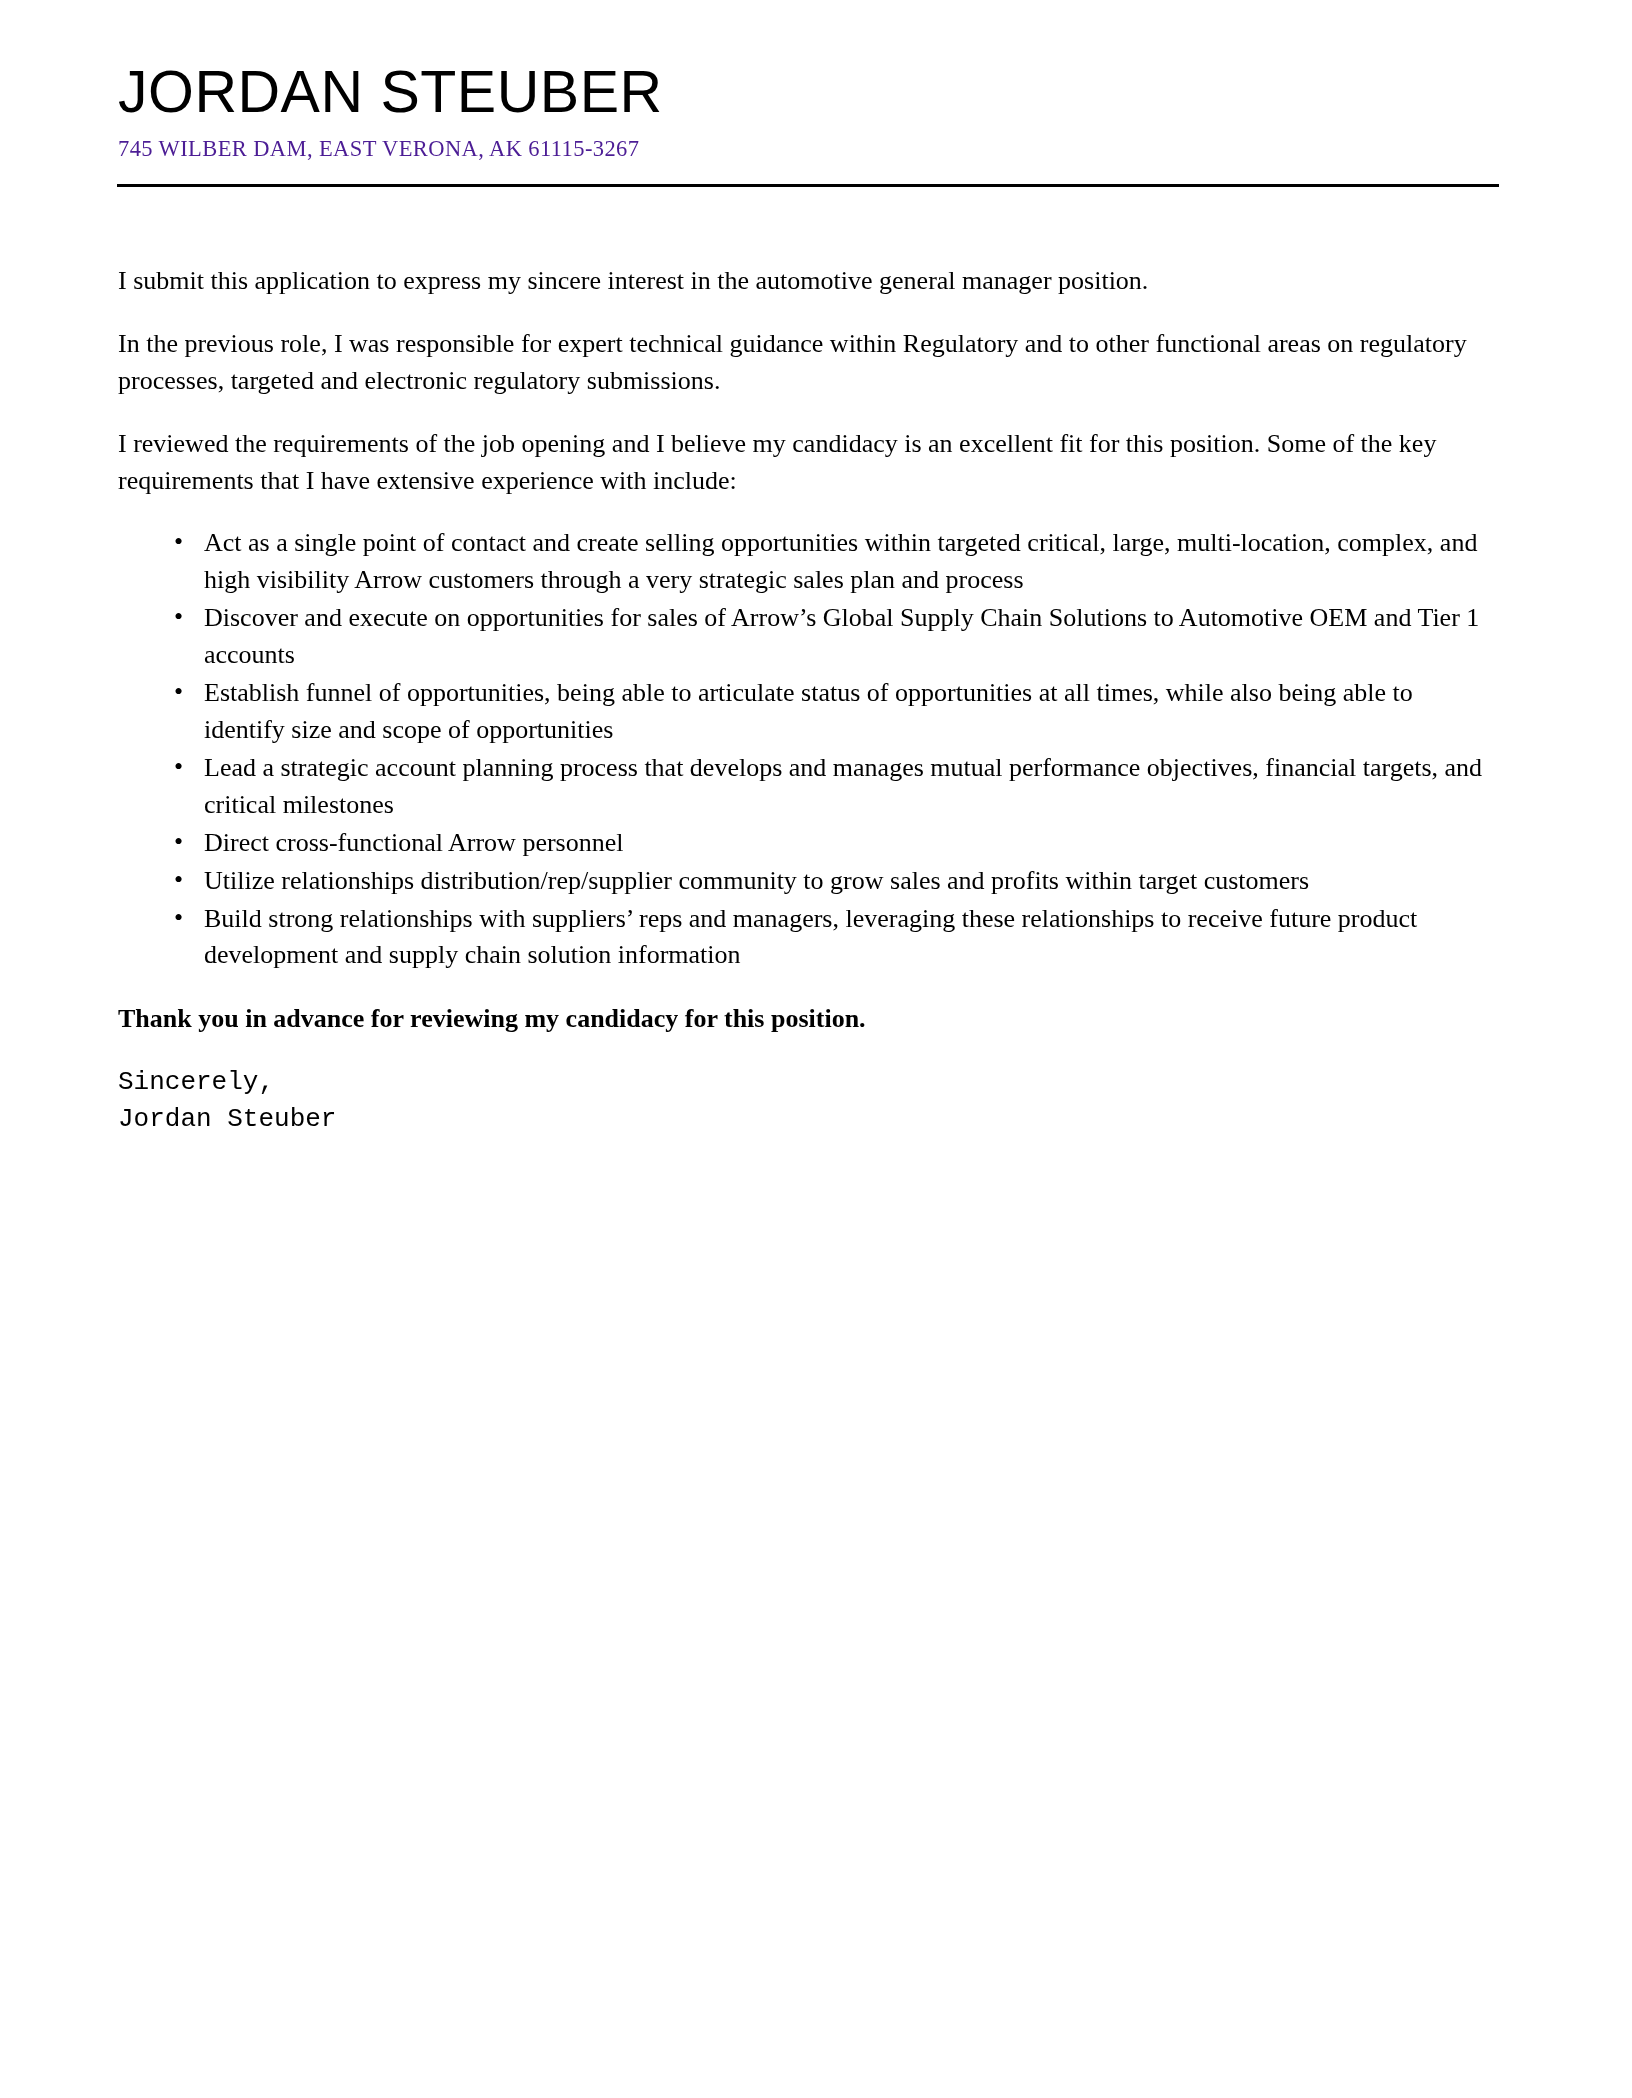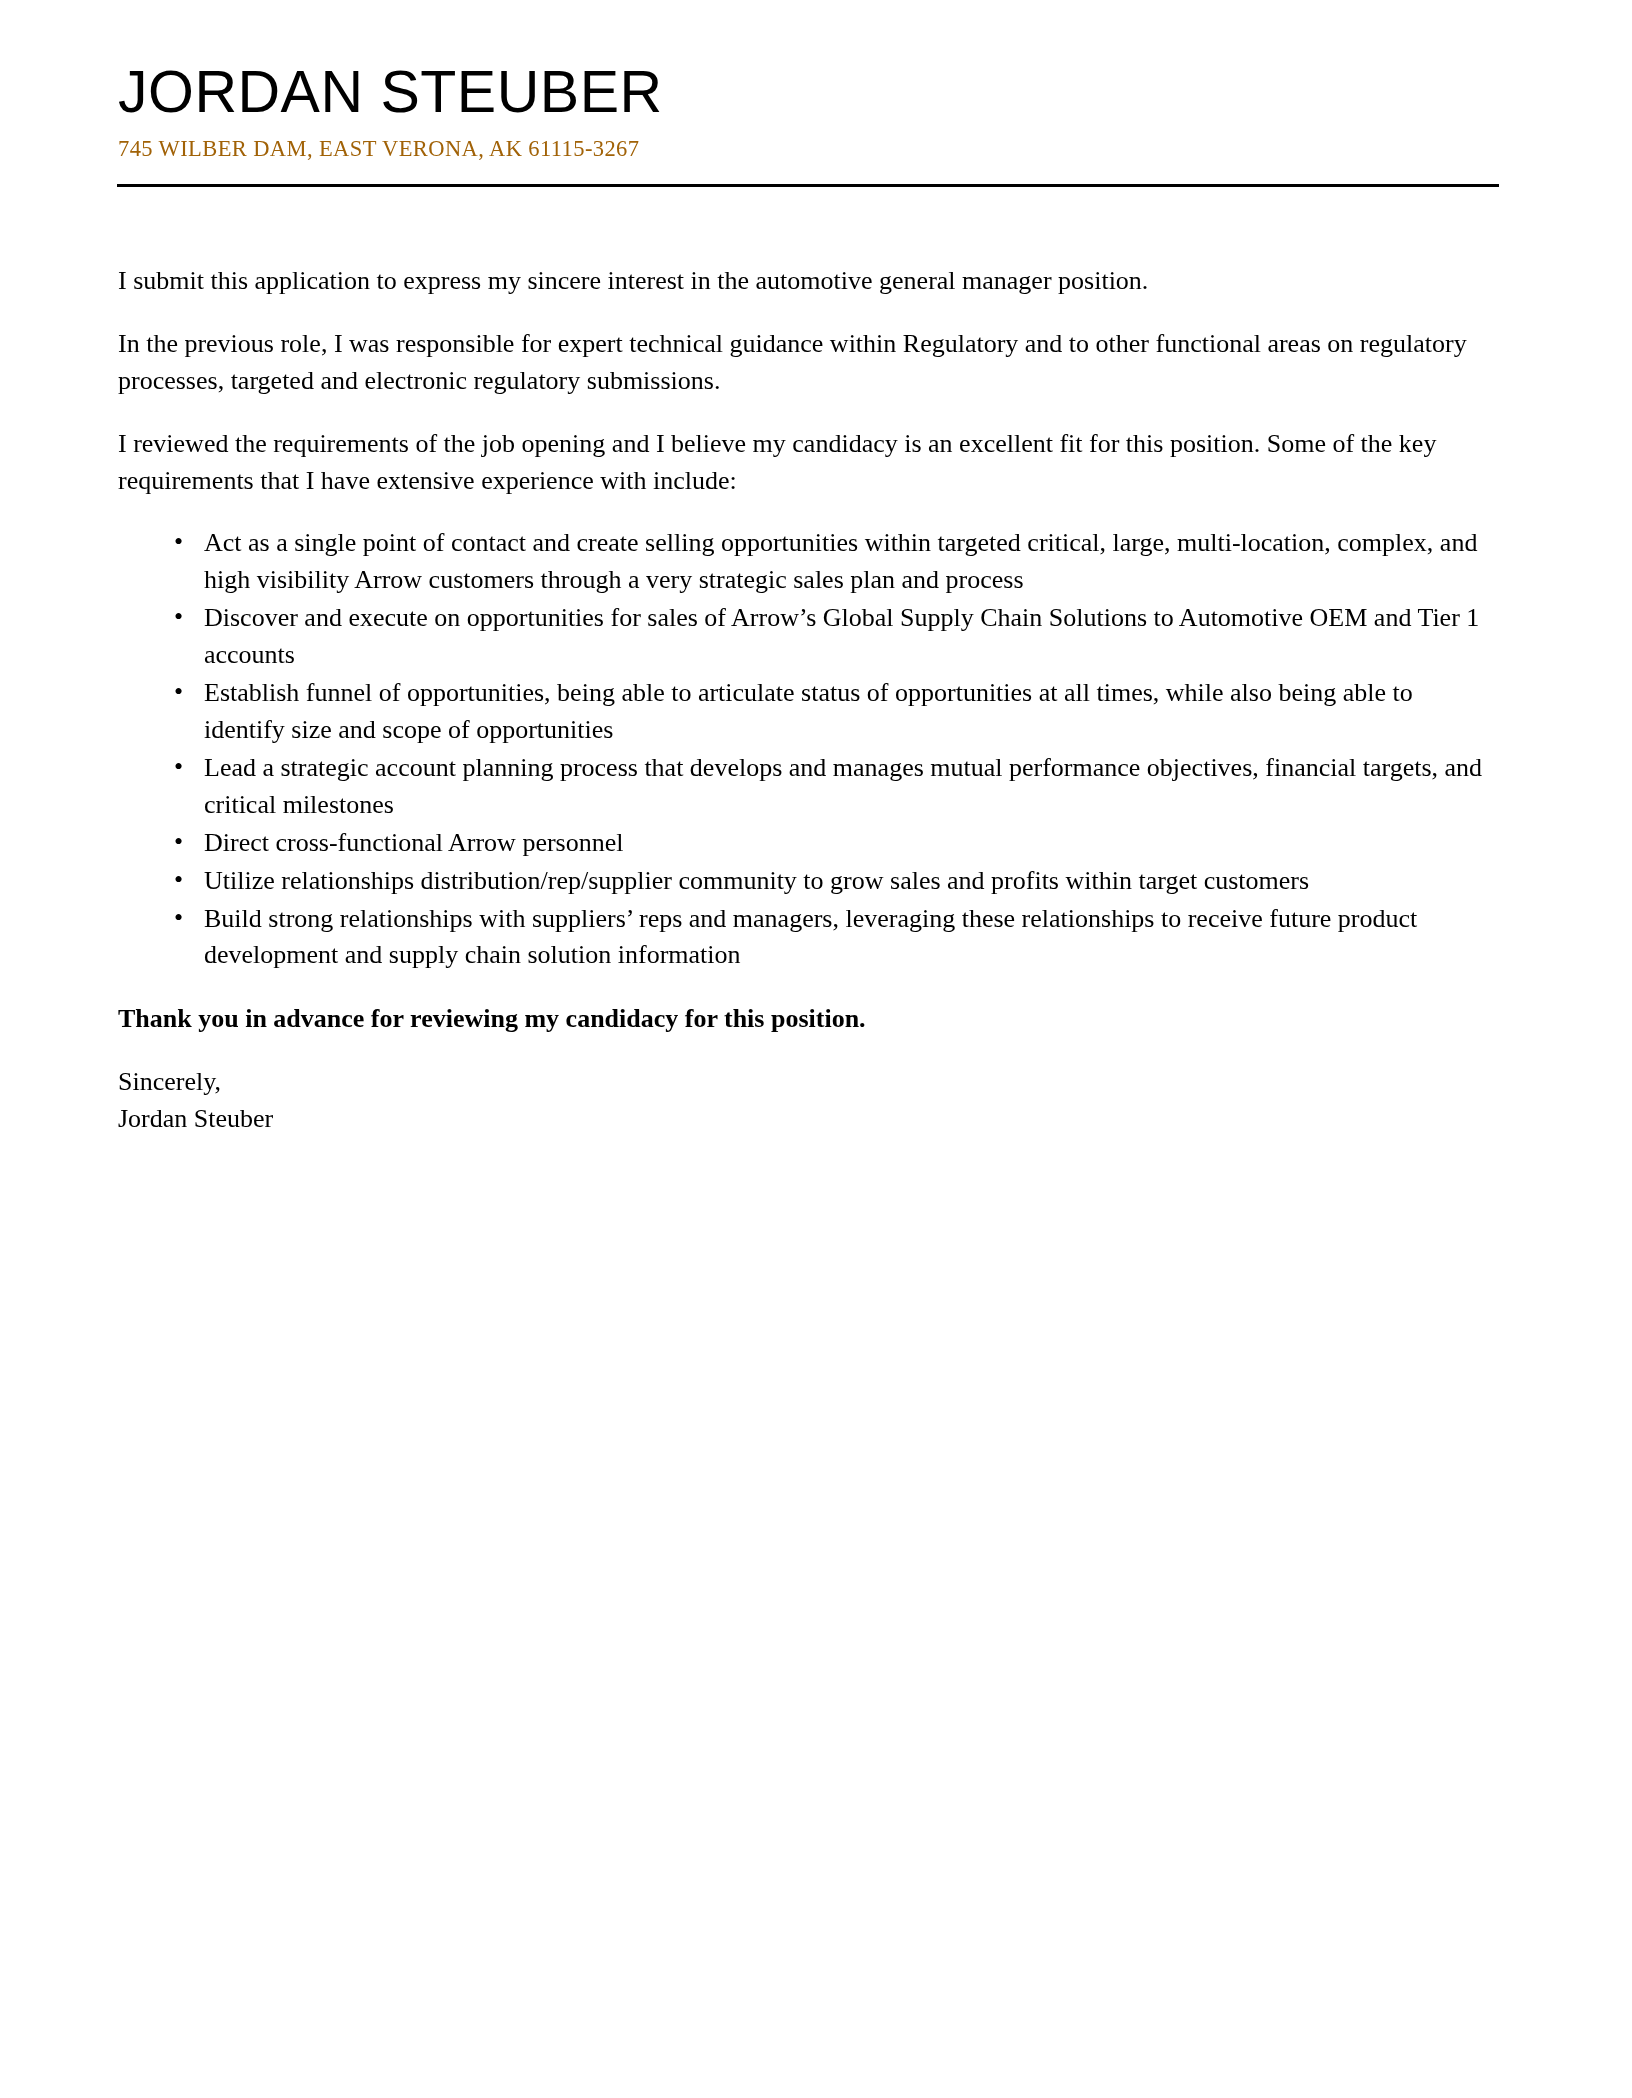--- a/index.html
+++ b/index.html
@@ -31,21 +31,21 @@
     letter-spacing: 0.5px;
     line-height: 1.05;
     margin: 0 0 12px 0;
     color: #000;
   }
   .address {
     font-family: "Liberation Serif", serif;
     font-size: 22.5px;
     letter-spacing: 0.4px;
     margin: 0;
-    color: #a16207;
+    color: #4c1d95;
   }
   .rule {
     border: 0;
     border-top: 3px solid #000;
     margin: 22px 0 0 0;
     width: 1382px;
     margin-left: -1px;
   }
   .body-block {
     margin-top: 76px;
@@ -87,20 +87,21 @@
     font-weight: bold;
     margin: 28px 0 30px 0;
   }
   .signoff {
     font-size: 26px;
     line-height: 1.42;
     margin: 0;
   }
   .signoff .line {
     display: block;
+    font-family: Liberation Mono, monospace;
   }
 </style>
 </head>
 <body>
 
 <div class="page">
 
   <div class="header">
     <h1 class="name">JORDAN STEUBER</h1>
     <p class="address">745 WILBER DAM, EAST VERONA, AK 61115-3267</p>

